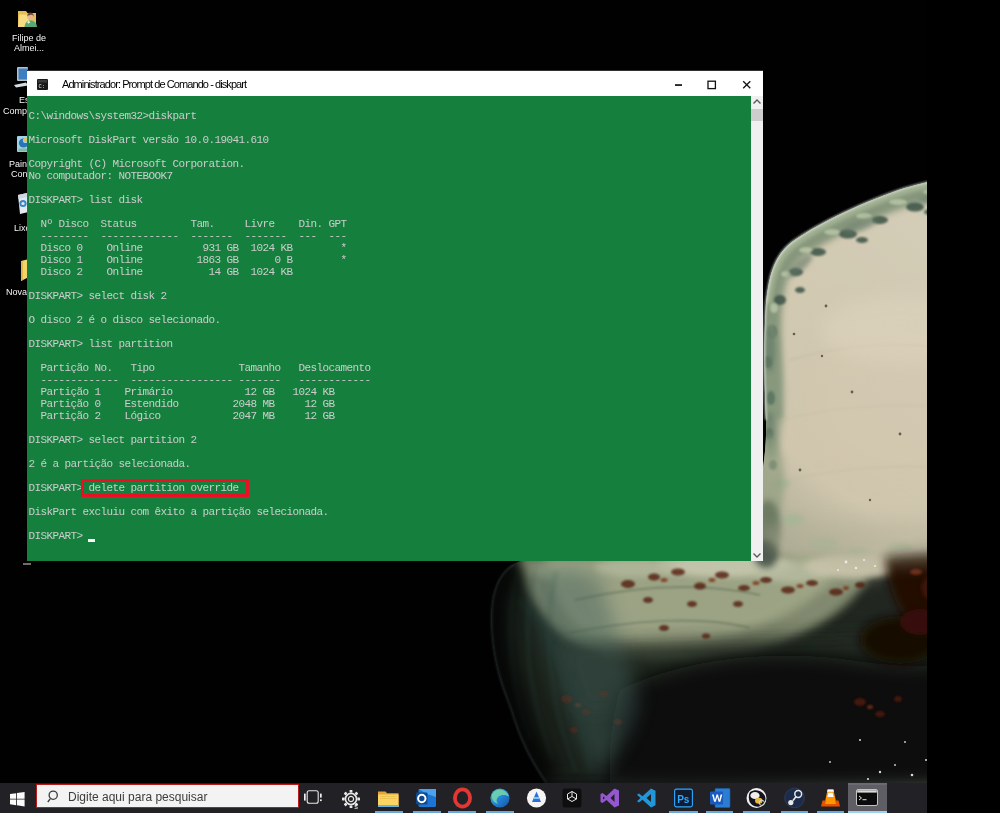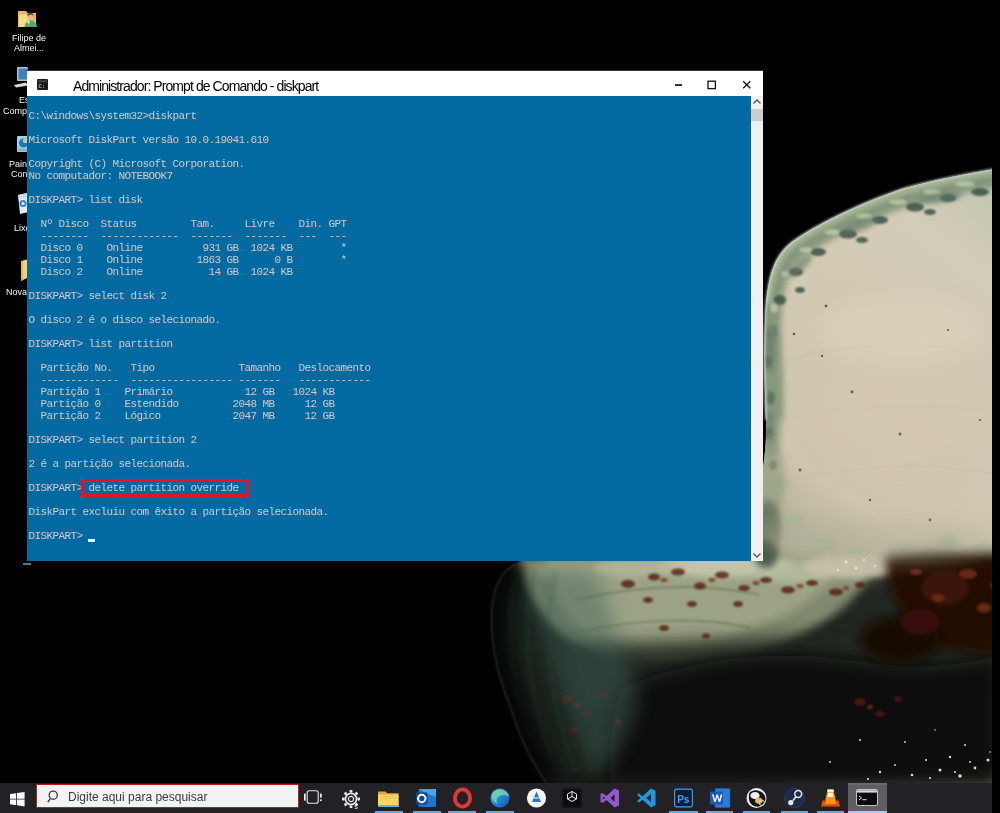--- a/index.html
+++ b/index.html
@@ -1,23 +1,23 @@
 <!DOCTYPE html>
 <html><head>
 <meta charset="utf-8">
 <style>
   html,body{margin:0;padding:0;background:#000;}
-  #screen{position:relative;width:992px;height:813px;overflow:hidden;background:#010101;font-family:"Liberation Sans",sans-serif;}
+  #screen{position:relative;width:900px;height:813px;overflow:hidden;background:#010101;font-family:"Liberation Sans",sans-serif;padding-left:27px;}
   #wall{position:absolute;left:0;top:0;}
   .icolabel{position:absolute;color:#f5f5f5;font-size:9px;line-height:10px;text-align:center;text-shadow:0 1px 2px #000,1px 1px 2px #000;}
   
   #win{position:absolute;left:27px;top:70px;width:736px;height:491px;}
   #titlebar{position:absolute;left:0;top:0;width:736px;height:26px;background:#ffffff;border-top:1px solid #333;}
-  #titletext{position:absolute;left:46px;top:6.5px;font-size:14px;color:#000;letter-spacing:-0.92px;}
-  #conbody{position:absolute;left:0;top:26px;width:724px;height:465px;background:#0369a1;}
+  #titletext{position:absolute;left:35px;top:6.5px;font-size:11px;color:#000;letter-spacing:-0.92px;}
+  #conbody{position:absolute;left:0;top:26px;width:724px;height:465px;background:#15803d;}
   #conpre{position:absolute;left:1.5px;top:14px;margin:0;font-family:"Liberation Mono",monospace;font-size:11px;letter-spacing:-0.601px;line-height:12px;color:#cccccc;white-space:pre;}
   #scroll{position:absolute;left:724px;top:26px;width:12px;height:465px;background:#f0f0f0;}
   #thumb{position:absolute;left:0px;top:13px;width:12px;height:12px;background:#cdcdcd;}
   #redbox{position:absolute;left:54px;top:383px;width:162px;height:12px;border:3px solid #e81123;}
   #cursor{position:absolute;left:61px;top:443px;width:7px;height:2.5px;background:#f8f8f8;}
   
   #taskbar{position:absolute;left:0;top:783px;width:1000px;height:30px;background:#222226;}
   #searchbox{position:absolute;left:36px;top:1px;width:263px;height:24px;background:#f3f3f3;border:1px solid #b91c1c;box-sizing:border-box;}
   #searchtext{position:absolute;left:31px;top:5px;font-size:12px;color:#3c3c3c;}
   .tbtn{position:absolute;top:0;height:30px;}

